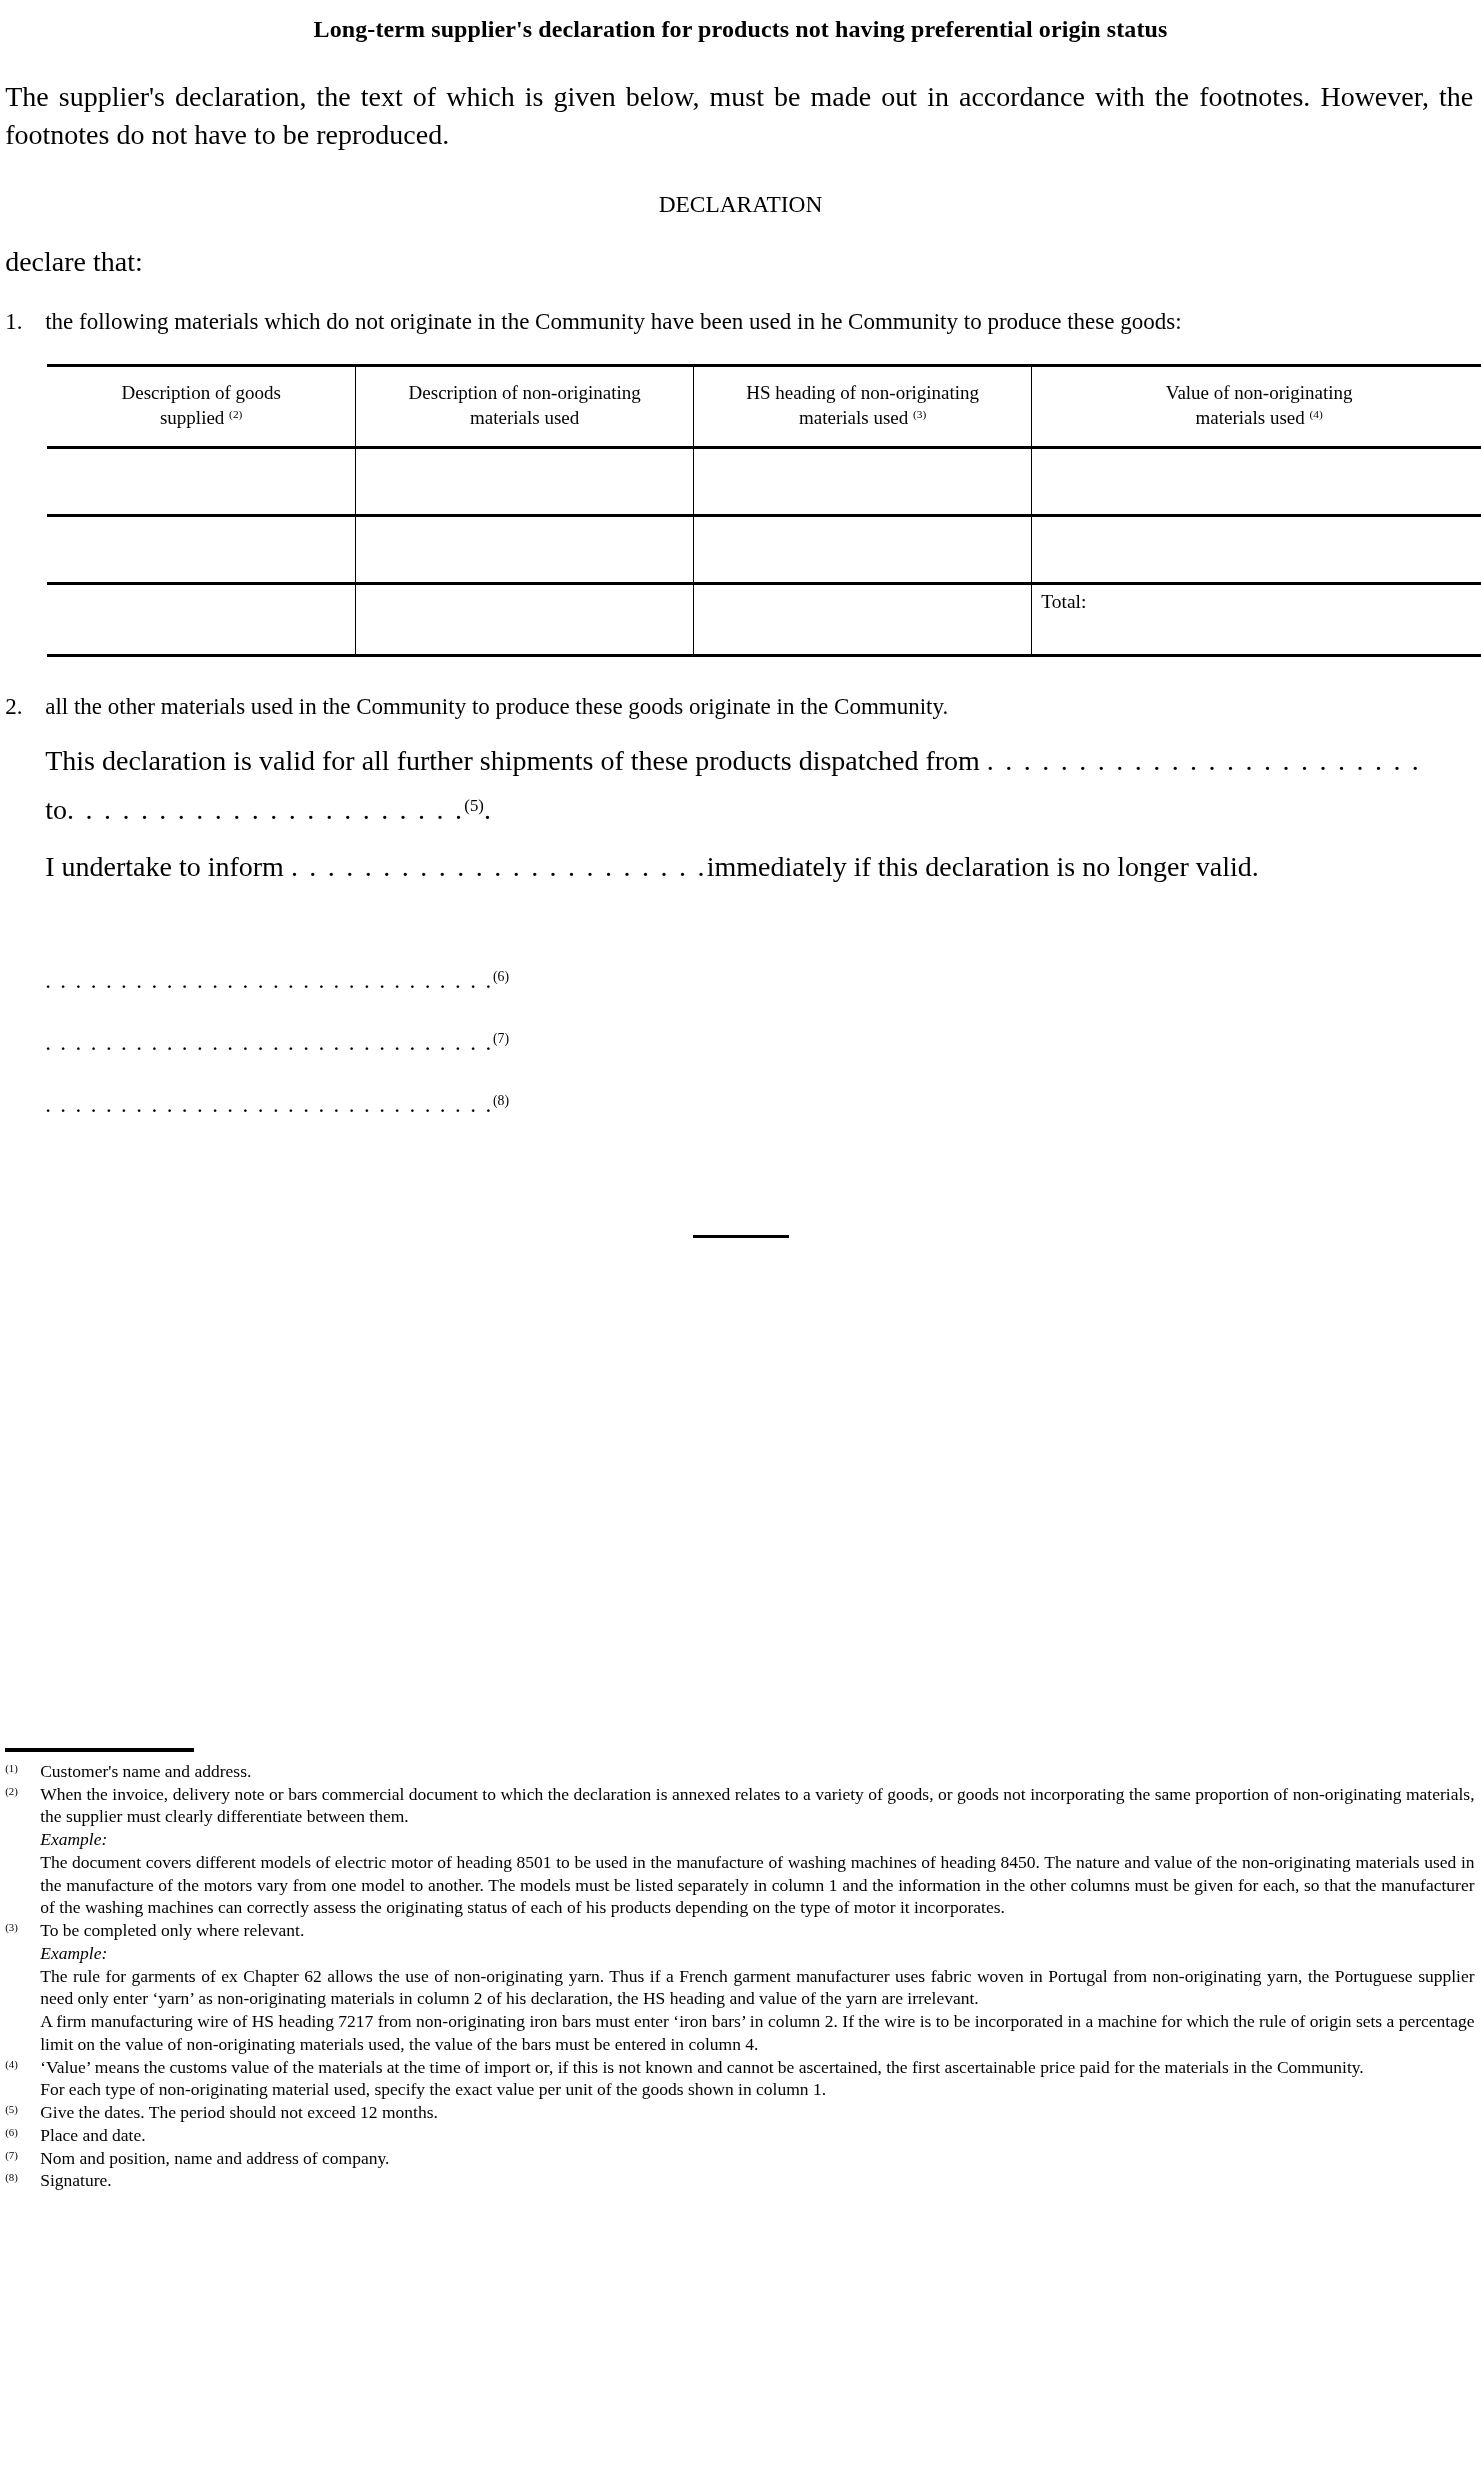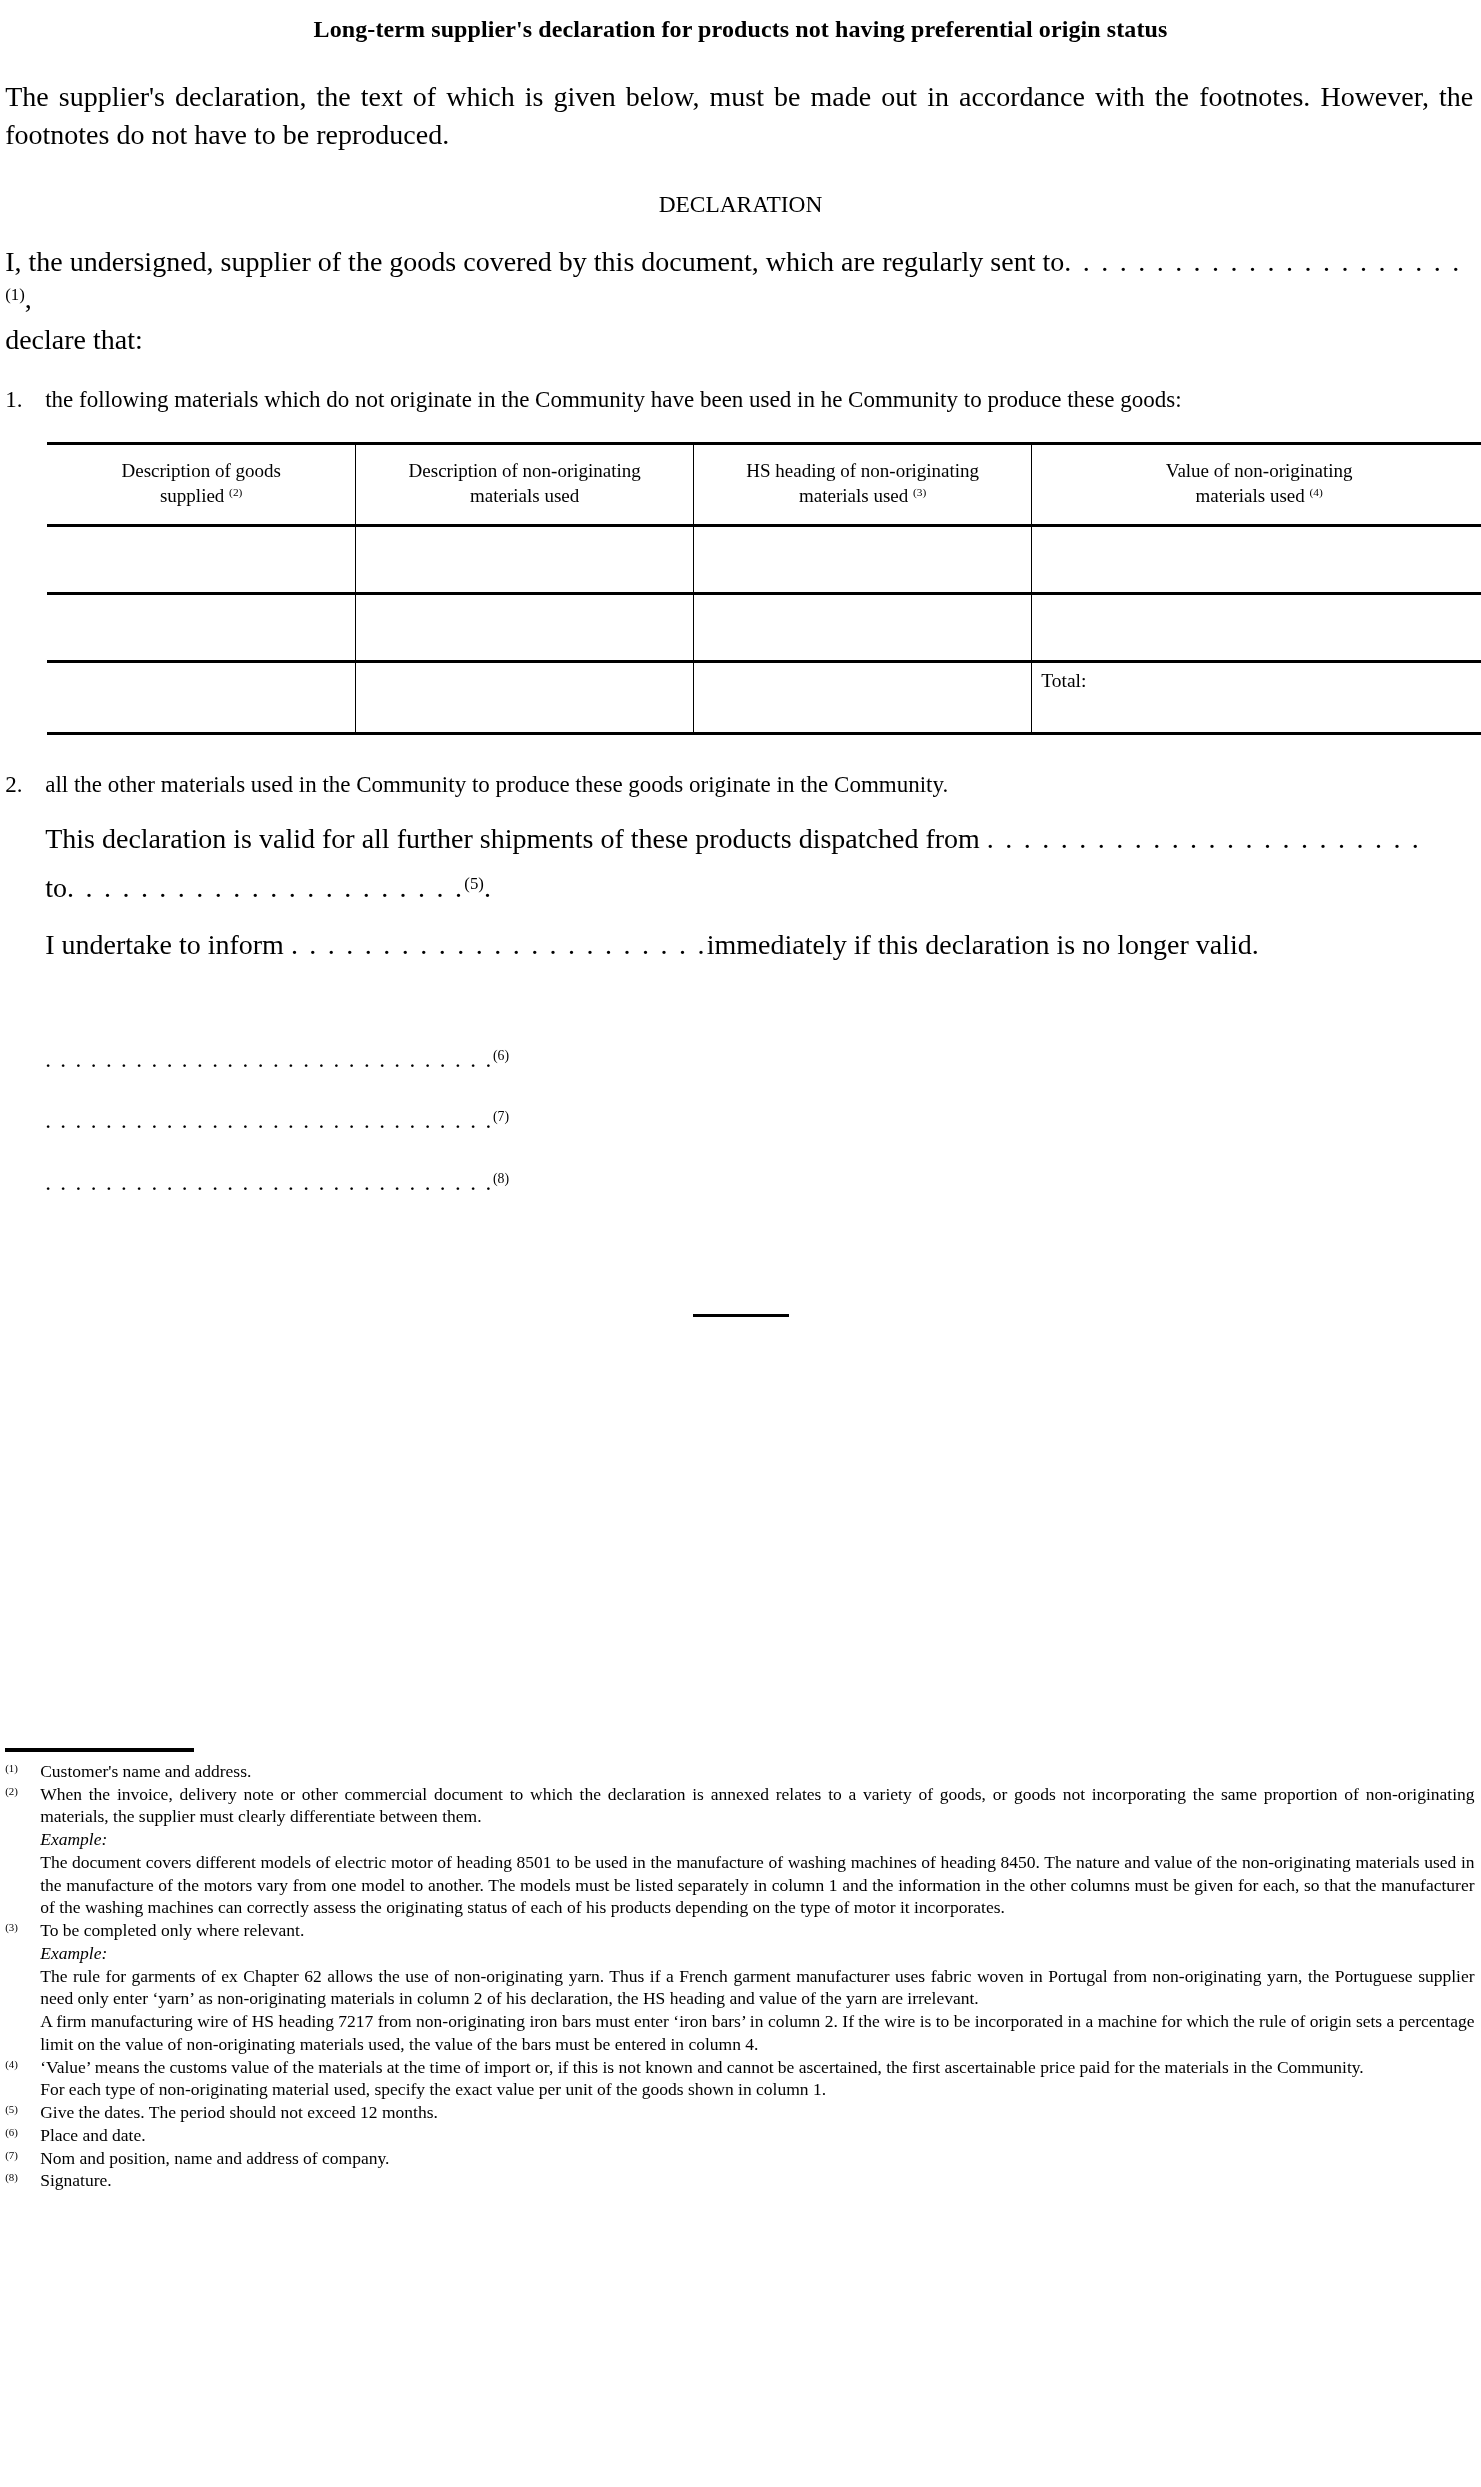--- a/index.html
+++ b/index.html
@@ -219,21 +219,20 @@
 
 <div class="page">
   <div class="inner">
 
     <h1 class="doc-title">Long-term supplier's declaration for products not having preferential origin status</h1>
 
     <p class="para intro">The supplier's declaration, the text of which is given below, must be made out in accordance with the footnotes. However, the footnotes do not have to be reproduced.</p>
 
     <h2 class="section-heading">DECLARATION</h2>
 
-    <p class="para"><span>I, the undersigned, supplier of the goods covered by this document, which are regularly sent to</span><span class="dots">. . . . . . . . . . . . . . . . . . . . . .</span><sup class="fn">(1)</sup><span>,</span></p>
 
     <p class="para">declare that:</p>
 
     <div class="numlist">
       <div class="numitem">
         <span class="marker">1.</span>
         <span class="content">the following materials which do not originate in the Community have been used in he Community to produce these goods:</span>
       </div>
     </div>
 
@@ -320,21 +319,21 @@
   <div class="footnotes">
     <div class="fn-rule"></div>
 
     <div class="fn-row">
       <span class="fn-num"><sup>(1)</sup></span>
       <span class="fn-text">Customer's name and address.</span>
     </div>
 
     <div class="fn-row">
       <span class="fn-num"><sup>(2)</sup></span>
-      <span class="fn-text">When the invoice, delivery note or other commercial document to which the declaration is annexed relates to a variety of goods, or goods not incorporating the same proportion of non-originating materials, the supplier must clearly differentiate between them.</span>
+      <span class="fn-text">When the invoice, delivery note or bars commercial document to which the declaration is annexed relates to a variety of goods, or goods not incorporating the same proportion of non-originating materials, the supplier must clearly differentiate between them.</span>
     </div>
     <div class="fn-example">Example:</div>
     <div class="fn-sub">The document covers different models of electric motor of heading 8501 to be used in the manufacture of washing machines of heading 8450. The nature and value of the non-originating materials used in the manufacture of the motors vary from one model to another. The models must be listed separately in column 1 and the information in the other columns must be given for each, so that the manufacturer of the washing machines can correctly assess the originating status of each of his products depending on the type of motor it incorporates.</div>
 
     <div class="fn-row">
       <span class="fn-num"><sup>(3)</sup></span>
       <span class="fn-text">To be completed only where relevant.</span>
     </div>
     <div class="fn-example">Example:</div>
     <div class="fn-sub">The rule for garments of ex Chapter 62 allows the use of non-originating yarn. Thus if a French garment manufacturer uses fabric woven in Portugal from non-originating yarn, the Portuguese supplier need only enter ‘yarn’ as non-originating materials in column 2 of his declaration, the HS heading and value of the yarn are irrelevant.</div>

